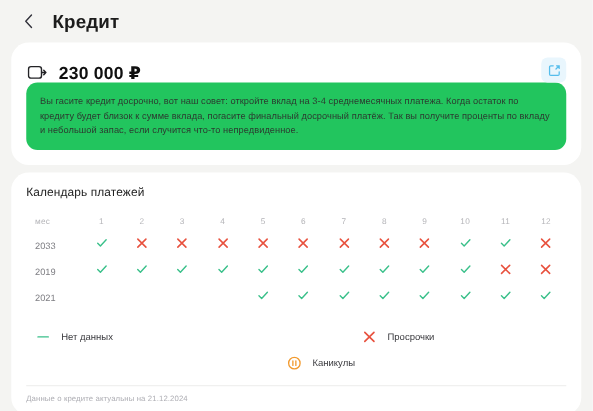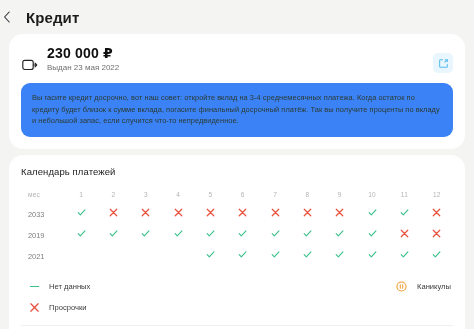--- a/index.html
+++ b/index.html
@@ -10,20 +10,21 @@
     overflow: hidden;
     -webkit-font-smoothing: antialiased;
   }
   .page { width: 474px; height: 329px; position: relative; }
 
   
   .header {
     height: 34px;
     display: flex;
     align-items: center;
+    padding-left: 16px;
     gap: 12px;
   }
   .back-btn {
     width: 14px; height: 14px;
     display: flex; align-items: center; justify-content: center;
     cursor: pointer;
   }
   .back-btn svg { display: block; }
   .page-title {
     font-size: 15px;
@@ -70,22 +71,21 @@
     width: 20px; height: 20px;
     border-radius: 5px;
     background: #e9f6fd;
     display: flex; align-items: center; justify-content: center;
     cursor: pointer;
     flex: 0 0 20px;
     margin-top: 1px;
   }
 
   .advice {
-    margin-top: 10px;
-    background: #3b82f6;
+    background: #22c55e;
     border-radius: 9px;
     padding: 9px 11px 10px 11px;
     font-size: 7.4px;
     line-height: 11.6px;
     color: #2c3b30;
     letter-spacing: 0.05px;
   }
 
   
   .card-cal {
@@ -174,21 +174,20 @@
   <div class="card card-top">
     <div class="loan-row">
       <span class="tag-icon">
         <svg width="16" height="14" viewBox="0 0 16 14" fill="none">
           <rect x="0.8" y="2.3" width="10.4" height="9.2" rx="2" stroke="#232326" stroke-width="1.15"></rect>
           <path d="M11.3 7h3.4M14.7 7l-1.7-1.8M14.7 7l-1.7 1.8" stroke="#232326" stroke-width="1.15" stroke-linecap="round" stroke-linejoin="round"></path>
         </svg>
       </span>
       <div class="loan-meta">
         <div class="loan-amount">230 000 ₽</div>
-        <div class="loan-date">Выдан 23 мая 2022</div>
       </div>
       <div class="edit-btn">
         <svg width="11" height="11" viewBox="0 0 12 12" fill="none">
           <path d="M10.2 1.8 7.4 4.6M10.2 1.8H7.9M10.2 1.8v2.3" stroke="#55bdec" stroke-width="1.1" stroke-linecap="round" stroke-linejoin="round"></path>
           <path d="M10.2 7v2.2a1 1 0 0 1-1 1H2.8a1 1 0 0 1-1-1V2.8a1 1 0 0 1 1-1H5" stroke="#55bdec" stroke-width="1.1" stroke-linecap="round" stroke-linejoin="round"></path>
         </svg>
       </div>
     </div>
     <div class="advice">Вы гасите кредит досрочно, вот наш совет: откройте вклад на 3-4 среднемесячных платежа. Когда остаток по кредиту будет близок к сумме вклада, погасите финальный досрочный платёж. Так вы получите проценты по вкладу и небольшой запас, если случится что-то непредвиденное.</div>
   </div>
@@ -329,35 +328,35 @@
 
     <div class="legend" id="legend">
         <div class="legend-item">
           <span class="legend-ico">
             <svg width="11" height="11" viewBox="0 0 12 12" fill="none">
               <path d="M1.5 6h9" stroke="#3ac08a" stroke-width="1.3" stroke-linecap="round"></path>
             </svg>
           </span>
           <span class="legend-label">Нет данных</span>
         </div>
+        <div class="legend-item">
+          <span class="legend-ico">
+            <svg width="11" height="11" viewBox="0 0 12 12" fill="none">
+              <path d="M2 2l8 8M10 2l-8 8" stroke="#e8523f" stroke-width="1.45" stroke-linecap="round"></path>
+            </svg>
+          </span>
+          <span class="legend-label">Просрочки</span>
+        </div>
         <div class="legend-item col2">
           <span class="legend-ico">
             <svg width="11" height="11" viewBox="0 0 12 12" fill="none">
               <circle cx="6" cy="6" r="5" stroke="#f29a2e" stroke-width="1.15"></circle>
               <path d="M4.7 4v4M7.3 4v4" stroke="#f29a2e" stroke-width="1.15" stroke-linecap="round"></path>
             </svg>
           </span>
           <span class="legend-label">Каникулы</span>
         </div>
-        <div class="legend-item">
-          <span class="legend-ico">
-            <svg width="11" height="11" viewBox="0 0 12 12" fill="none">
-              <path d="M2 2l8 8M10 2l-8 8" stroke="#e8523f" stroke-width="1.45" stroke-linecap="round"></path>
-            </svg>
-          </span>
-          <span class="legend-label">Просрочки</span>
-        </div>
       </div>
 
     <div class="cal-footer">Данные о кредите актуальны на 21.12.2024</div>
   </div>
 
 </div>
 
 </body></html>

